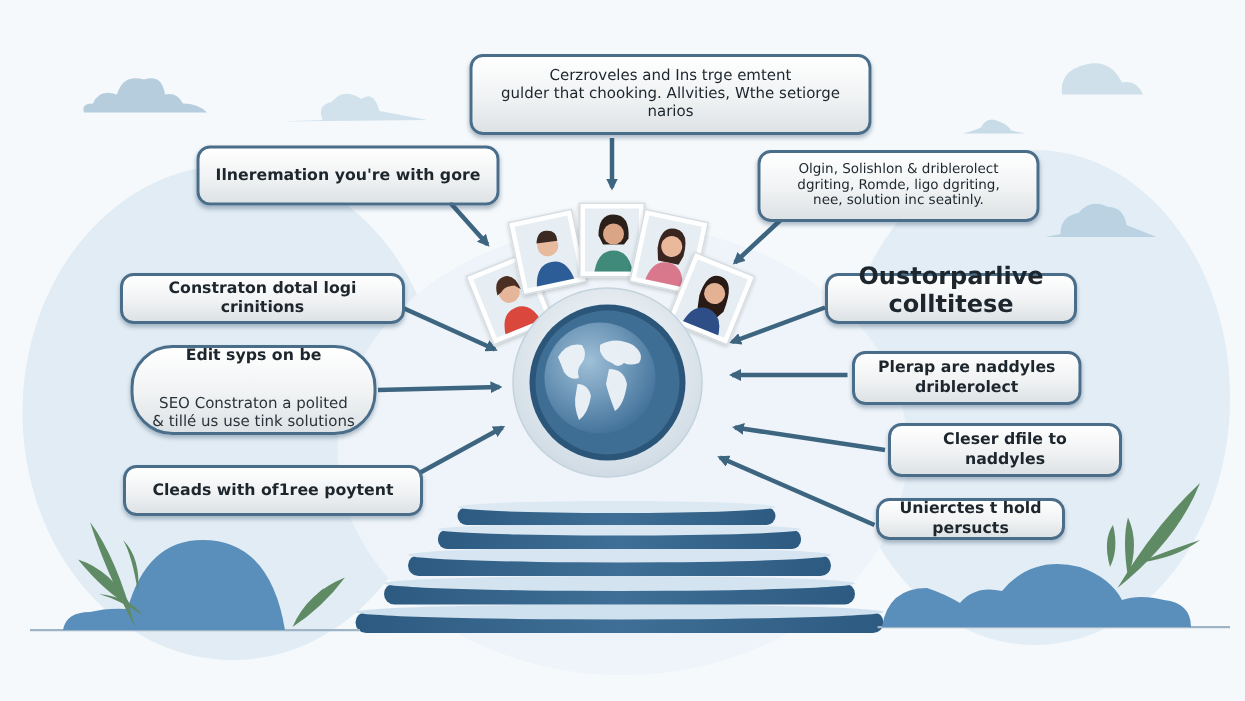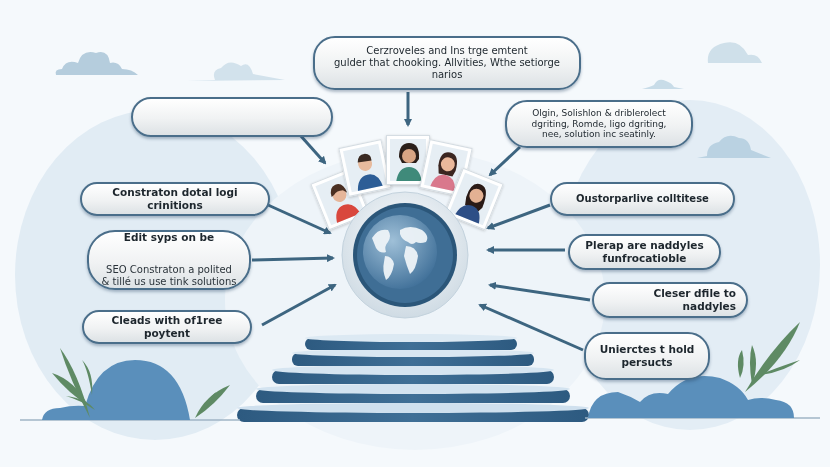--- a/index.html
+++ b/index.html
@@ -12,21 +12,21 @@
   }
   .bg-arc {
     position: absolute; border-radius: 50%;
     background: #dce9f3;
   }
   .cloud { position: absolute; }
   .callout {
     position: absolute;
     background: linear-gradient(180deg, #ffffff 0%, #f0f2f3 55%, #dde2e5 100%);
     border: 2px solid #4a6e8a;
-    border-radius: 22px;
+    border-radius: 9px;
     box-shadow: 0 2px 3px rgba(40,70,100,0.35), inset 0 1px 0 #fff;
     text-align: center;
     font-weight: bold;
     color: #1d262d;
     display: flex; flex-direction: column; justify-content: center; align-items: center;
     padding: 2px 10px;
     line-height: 1.2;
   }
   .callout .sub { font-weight: normal; font-size: 10px; color: #2a333a; margin-top: 20px; line-height: 1.25; }
   .svg-layer { position: absolute; left: 0; top: 0; }
@@ -186,46 +186,47 @@
   </g>
 </svg>
 
 <div class="callout" style="left:313px; top:36px; width:268px; height:54px; font-size:10px; font-weight:normal;">
   <span>Cerzroveles and Ins trge emtent</span>
   <span>gulder that chooking. Allvities, Wthe setiorge</span>
   <span>narios</span>
 </div>
 
 <div class="callout" style="left:131px; top:97px; width:202px; height:40px; font-size:10.5px;">
+  <span>Ilneremation you're with gore</span>
 </div>
 <div class="callout" style="left:80px; top:182px; width:190px; height:34px; font-size:10.5px;">
   <span>Constraton dotal logi crinitions</span>
 </div>
 <div class="callout" style="left:87px; top:230px; width:164px; height:60px; font-size:10.5px; border-radius:28px;">
   <span>Edit syps on be</span>
   <span class="sub">
     <span>SEO Constraton a polited</span><br>
     <span>&amp; tillé us use tink solutions</span>
   </span>
 </div>
-<div class="callout" style="left:82px; top:310px; width:170px; height:34px; font-size:10.5px;">
+<div class="callout" style="left:82px; top:310px; width:200px; height:34px; font-size:10.5px;">
   <span>Cleads with of1ree poytent</span>
 </div>
 
 <div class="callout" style="left:505px; top:100px; width:188px; height:48px; font-size:9px; font-weight:normal;">
   <span>Olgin, Solishlon &amp; driblerolect</span>
   <span>dgriting, Romde, ligo dgriting,</span>
   <span>nee, solution inc seatinly.</span>
 </div>
-<div class="callout" style="left:550px; top:182px; width:185px; height:34px; font-size:10px;">
+<div class="callout" style="left:550px; top:182px; width:168px; height:34px; font-size:16px;justify-content:flex-end;">
   <span>Oustorparlive colltitese</span>
 </div>
 <div class="callout" style="left:568px; top:234px; width:153px; height:36px; font-size:10.5px;">
   <span>Plerap are naddyles</span>
-  <span>funfrocatioble</span>
-</div>
-<div class="callout" style="left:592px; top:282px; width:156px; height:36px; font-size:10.5px;text-align:right;">
+  <span>driblerolect</span>
+</div>
+<div class="callout" style="left:592px; top:282px; width:156px; height:36px; font-size:10.5px;">
   <span>Cleser dfile to naddyles</span>
 </div>
-<div class="callout" style="left:584px; top:332px; width:126px; height:48px; font-size:10.5px;">
+<div class="callout" style="left:584px; top:332px; width:126px; height:28px; font-size:10.5px;">
   <span>Unierctes t hold</span>
   <span>persucts</span>
 </div>
 
 </body></html>

